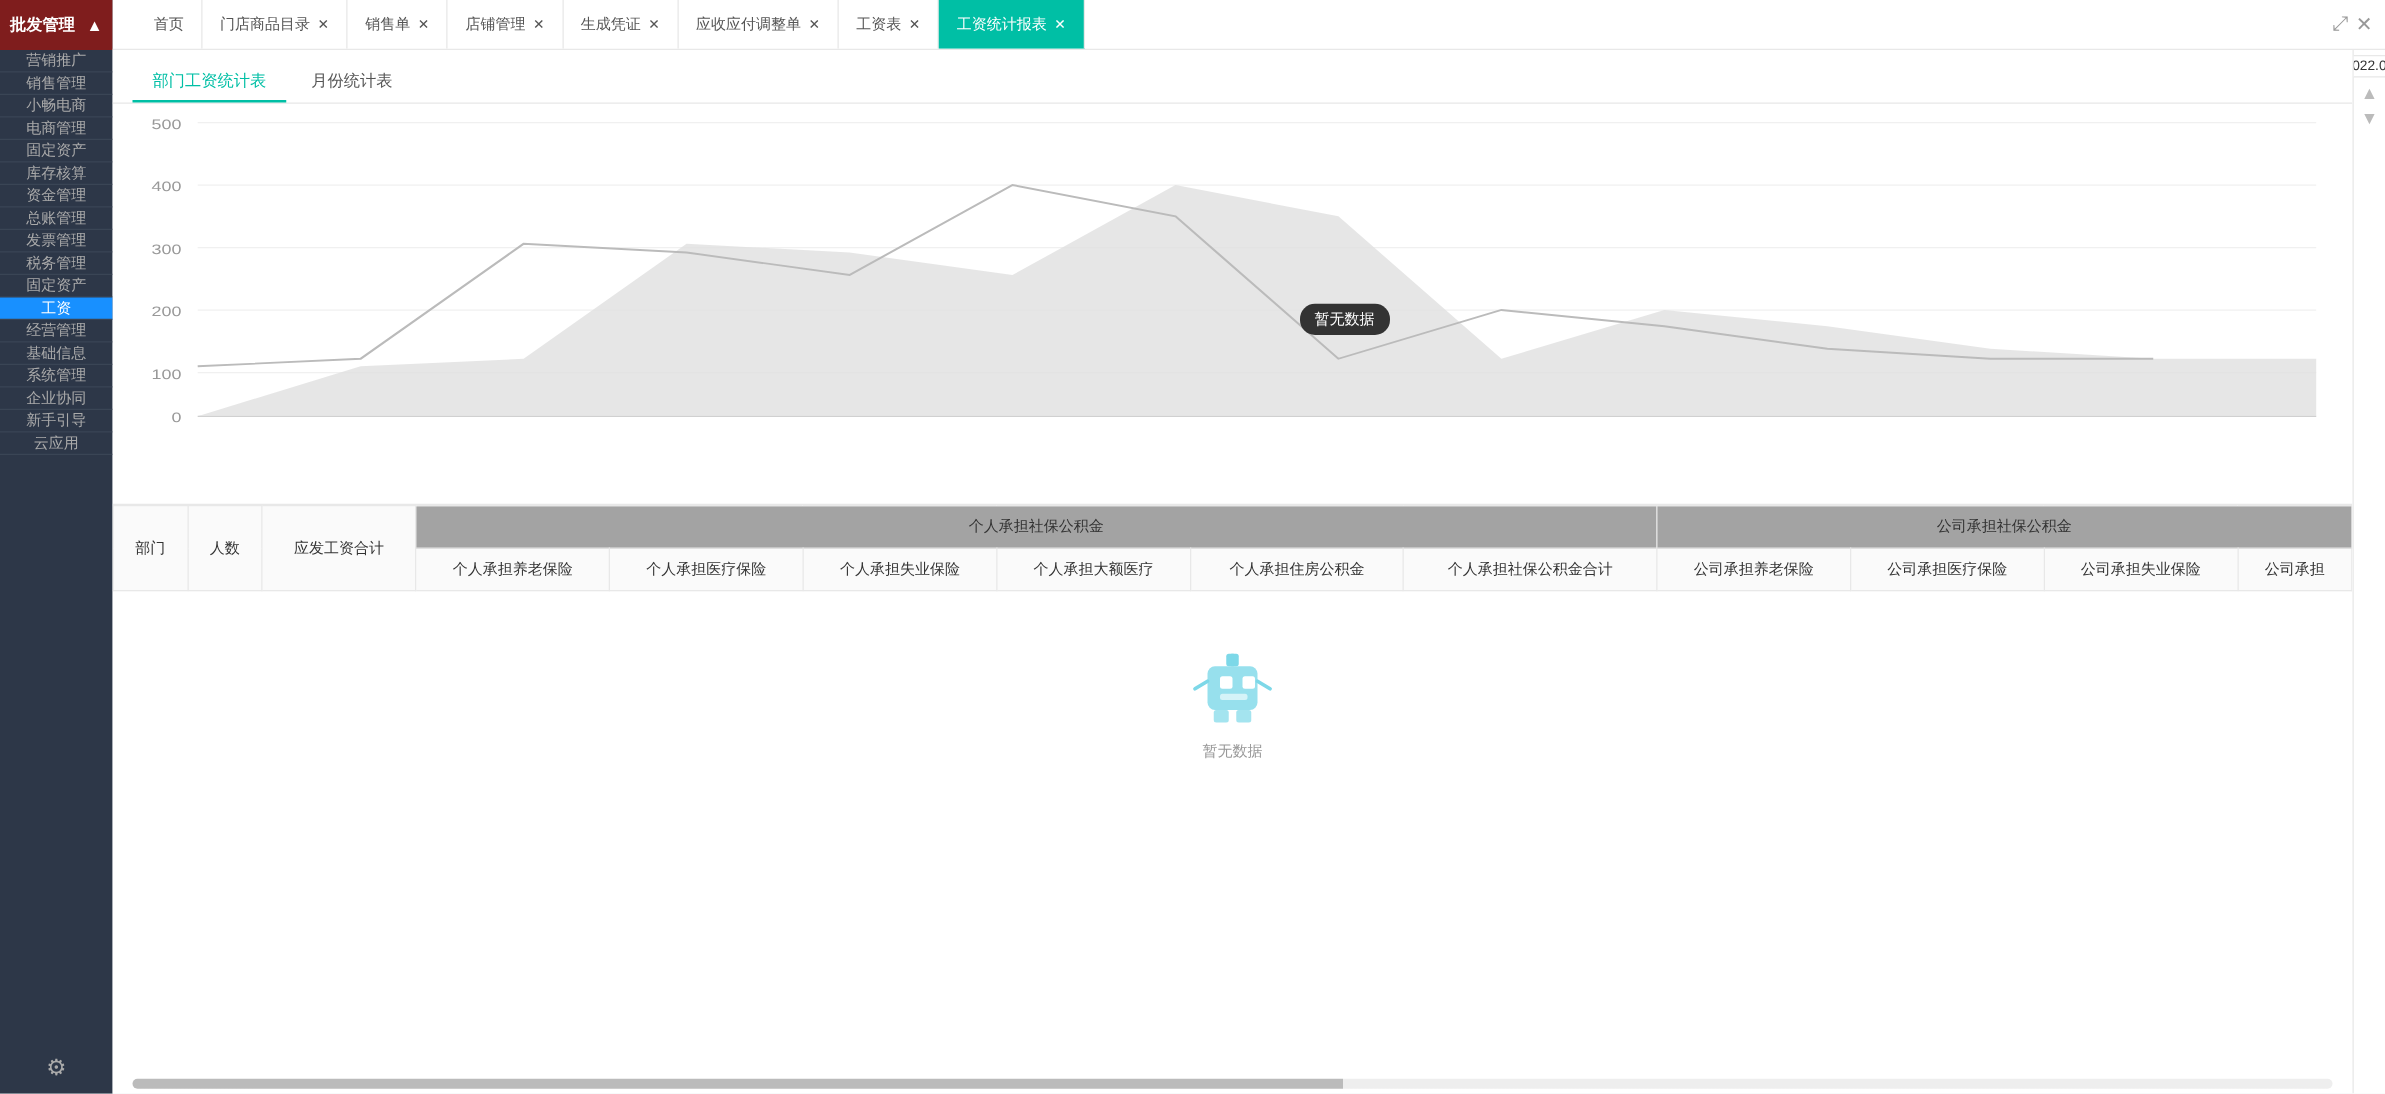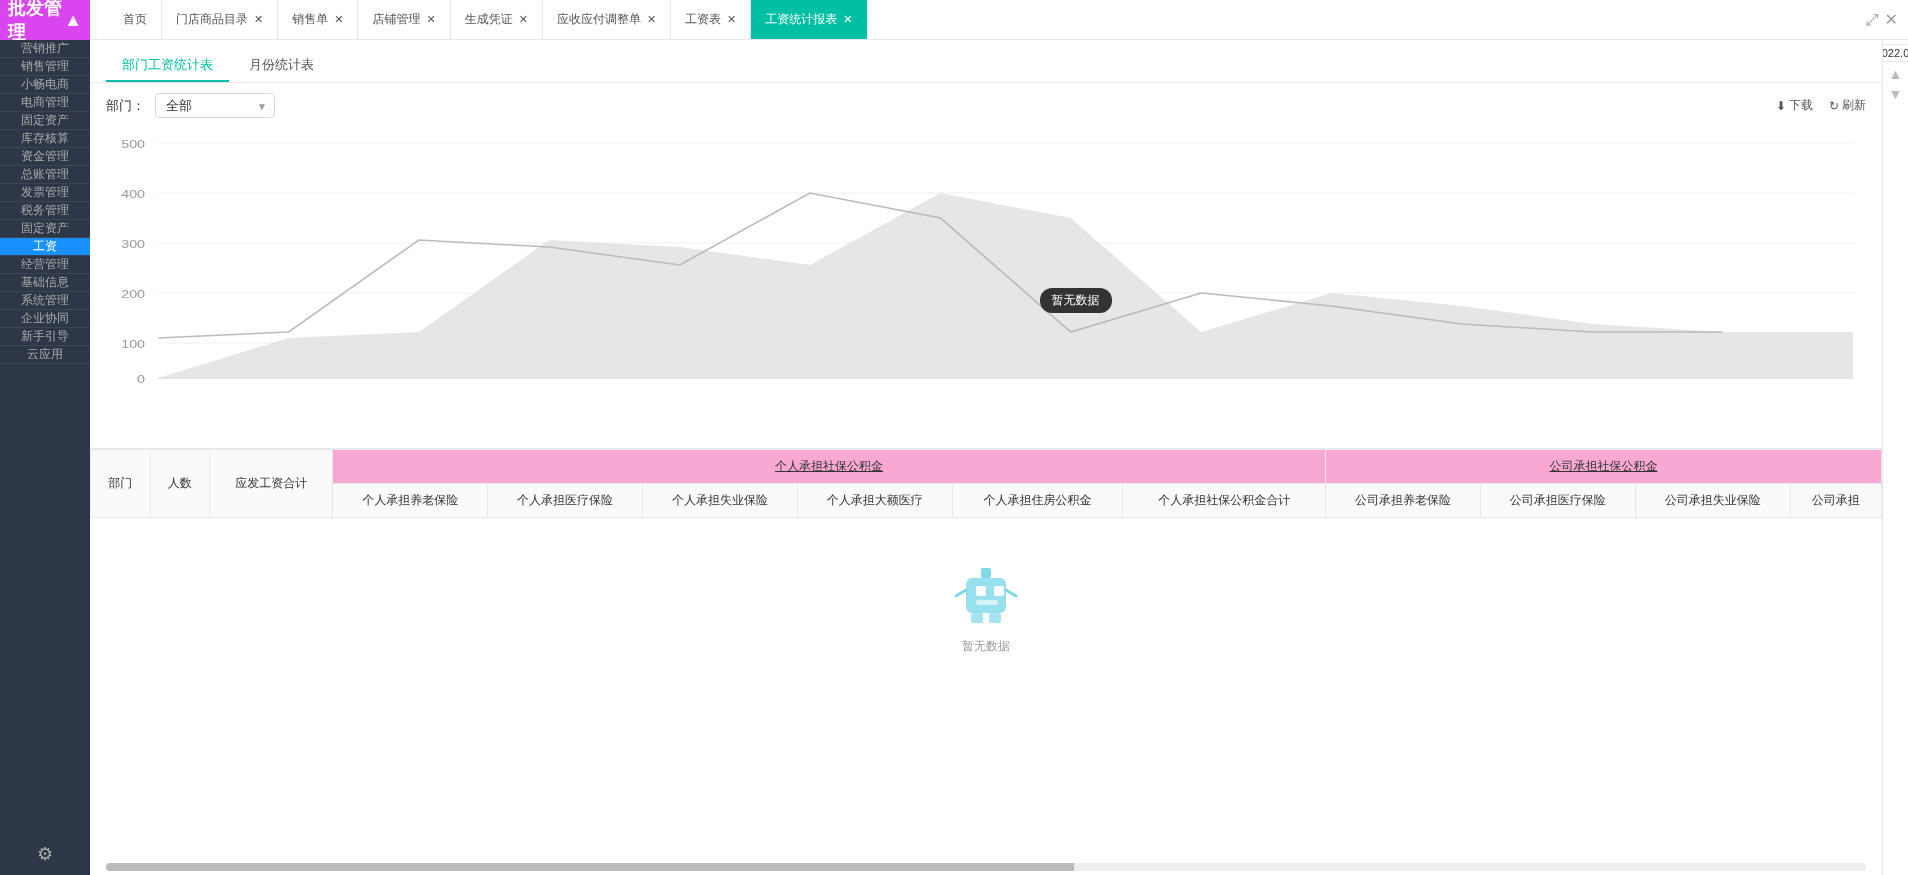--- a/index.html
+++ b/index.html
@@ -9,24 +9,24 @@
     .sidebar {
       width: 90px;
       background: #2d3748;
       color: #ccc;
       display: flex;
       flex-direction: column;
       flex-shrink: 0;
       height: 100%;
     }
     .sidebar-header {
-      background: #d946ef;
+      background: #7f1d1d;
       color: white;
       padding: 12px 8px;
-      font-size: 18px;
+      font-size: 13px;
       font-weight: bold;
       display: flex;
       align-items: center;
       justify-content: space-between;
       height: 40px;
     }
     .sidebar-item {
       padding: 0 8px;
       text-align: center;
       font-size: 12px;
@@ -184,22 +184,21 @@
     .data-table th {
       background: #fafafa;
       border: 1px solid #e8e8e8;
       padding: 8px 10px;
       text-align: center;
       white-space: nowrap;
       font-weight: normal;
       color: #333;
     }
     .data-table th.group-header {
-      background: #f9a8d4;
-      text-decoration: underline;
+      background: #a3a3a3;
     }
     .data-table td {
       border: 1px solid #e8e8e8;
       padding: 8px 10px;
       text-align: center;
       white-space: nowrap;
     }
     .no-data-area {
       display: flex;
       flex-direction: column;
@@ -351,34 +350,20 @@
   </div>
 
   <div class="content">
     <div class="inner-content">
 
       <div class="sub-tabs">
         <div class="sub-tab active">部门工资统计表</div>
         <div class="sub-tab">月份统计表</div>
       </div>
 
-      <div class="toolbar">
-        <div class="toolbar-left">
-          <span class="dept-label">部门：</span>
-          <div class="select-wrapper">
-            <select class="dept-select">
-              <option>全部</option>
-            </select>
-          </div>
-        </div>
-        <div class="toolbar-right">
-          <span>⬇ <span>下载</span></span>
-          <span>↻ <span>刷新</span></span>
-        </div>
-      </div>
 
       <div class="chart-area">
         <svg width="100%" height="270" viewBox="0 0 1350 270" preserveAspectRatio="none">
 
           <text x="30" y="20" font-size="11" fill="#999" text-anchor="end">500</text>
           <text x="30" y="70" font-size="11" fill="#999" text-anchor="end">400</text>
           <text x="30" y="120" font-size="11" fill="#999" text-anchor="end">300</text>
           <text x="30" y="170" font-size="11" fill="#999" text-anchor="end">200</text>
           <text x="30" y="220" font-size="11" fill="#999" text-anchor="end">100</text>
           <text x="30" y="255" font-size="11" fill="#999" text-anchor="end">0</text>

